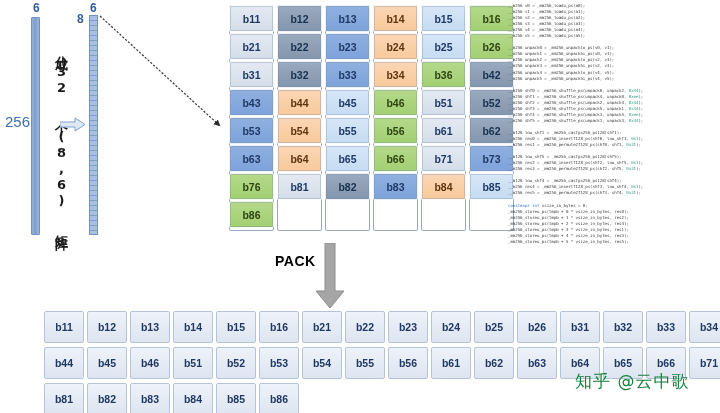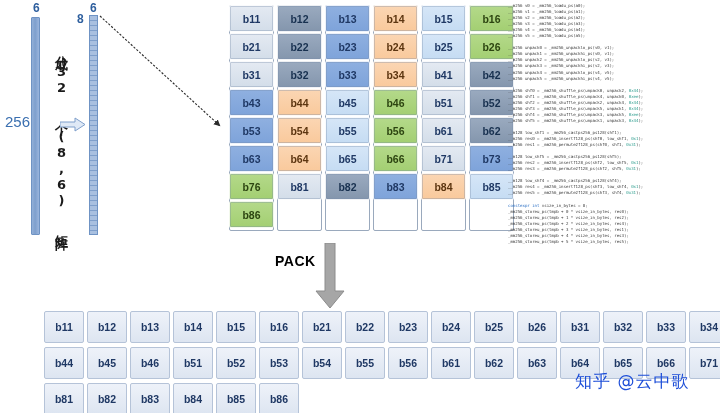--- a/index.html
+++ b/index.html
@@ -120,21 +120,21 @@
     letter-spacing:-0.05px;
   }
   .code .kw { color:#2b6fc4; }
   .code .num { color:#2f9e8f; }
 
   
   .watermark {
     position:absolute;
     font-family:"DejaVu Sans", sans-serif;
     font-size:17px;
-    color:#1d4ed8;
+    color:#15803d;
     letter-spacing:1px;
     white-space:nowrap;
   }
 </style>
 </head>
 <body>
 
 <div class="stage">
 
   <div class="vec-label" style="left:33px; top:1px;">6</div>
@@ -181,21 +181,21 @@
       <div class="cell c1">b21</div>
       <div class="cell c2">b22</div>
       <div class="cell c3">b23</div>
       <div class="cell c4">b24</div>
       <div class="cell c5">b25</div>
       <div class="cell c6">b26</div>
       <div class="cell c1">b31</div>
       <div class="cell c2">b32</div>
       <div class="cell c3">b33</div>
       <div class="cell c4">b34</div>
-      <div class="cell c1">b41</div>
+      <div class="cell c6">b36</div>
       <div class="cell c2">b42</div>
       <div class="cell c3">b43</div>
       <div class="cell c4">b44</div>
       <div class="cell c5">b45</div>
       <div class="cell c6">b46</div>
       <div class="cell c1">b51</div>
       <div class="cell c2">b52</div>
       <div class="cell c3">b53</div>
       <div class="cell c4">b54</div>
       <div class="cell c5">b55</div>

